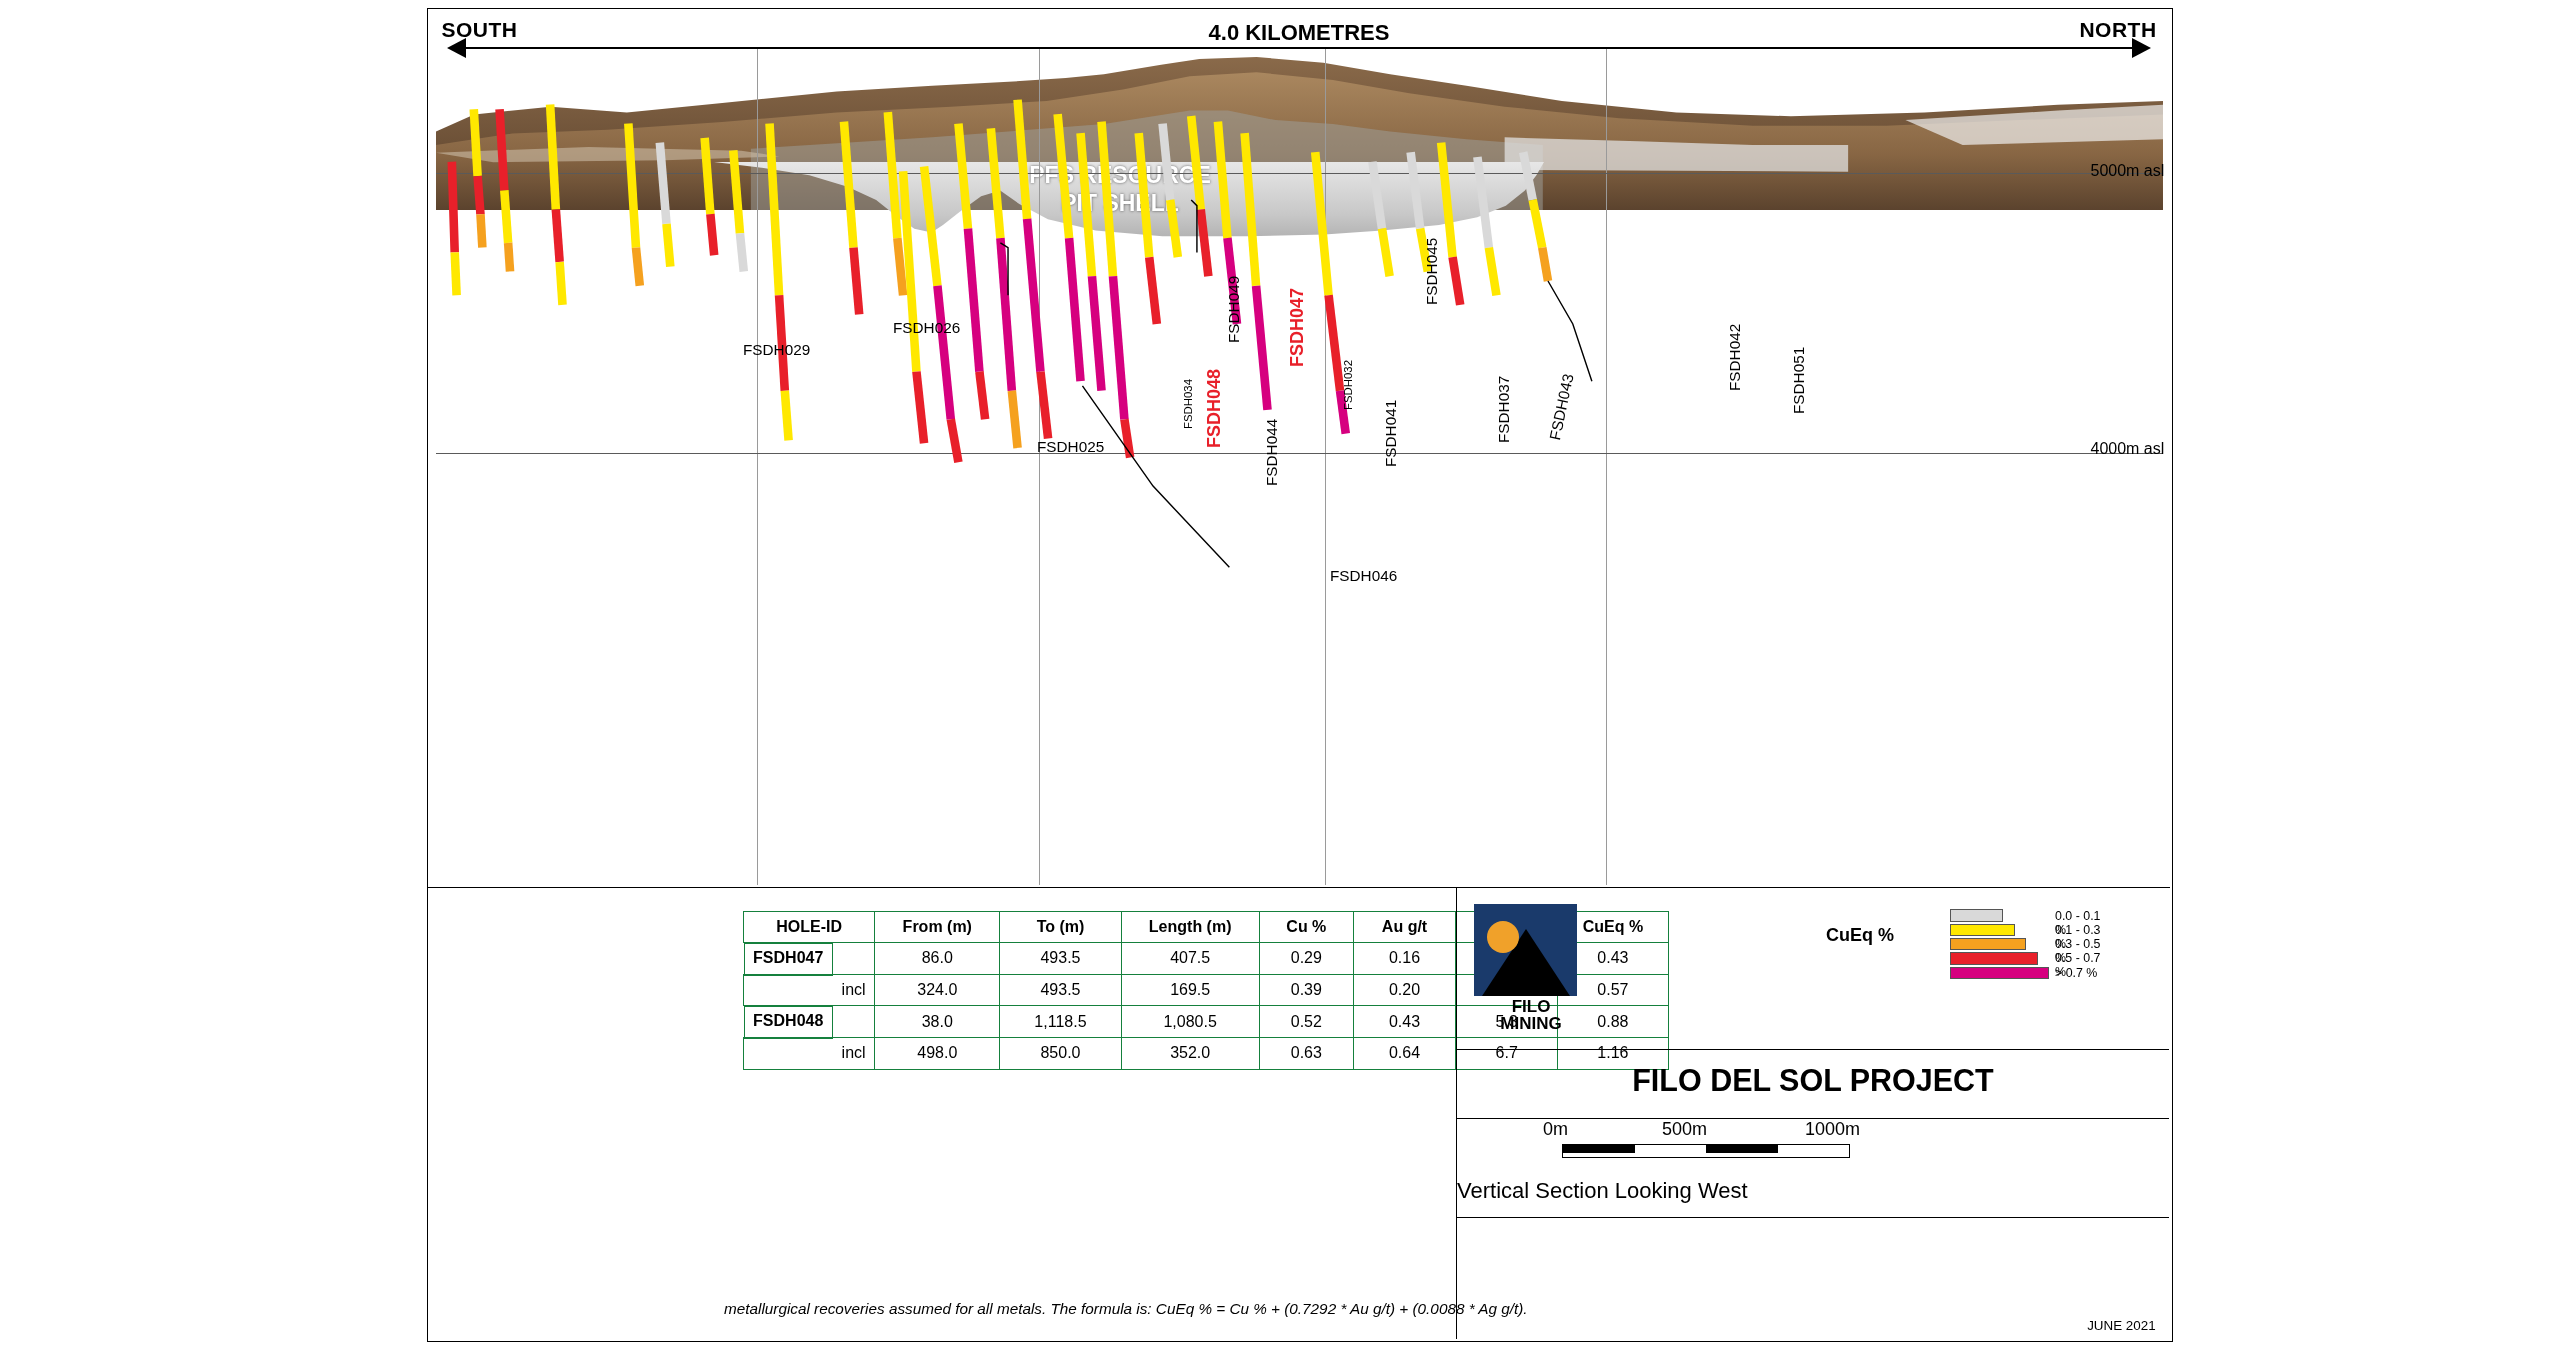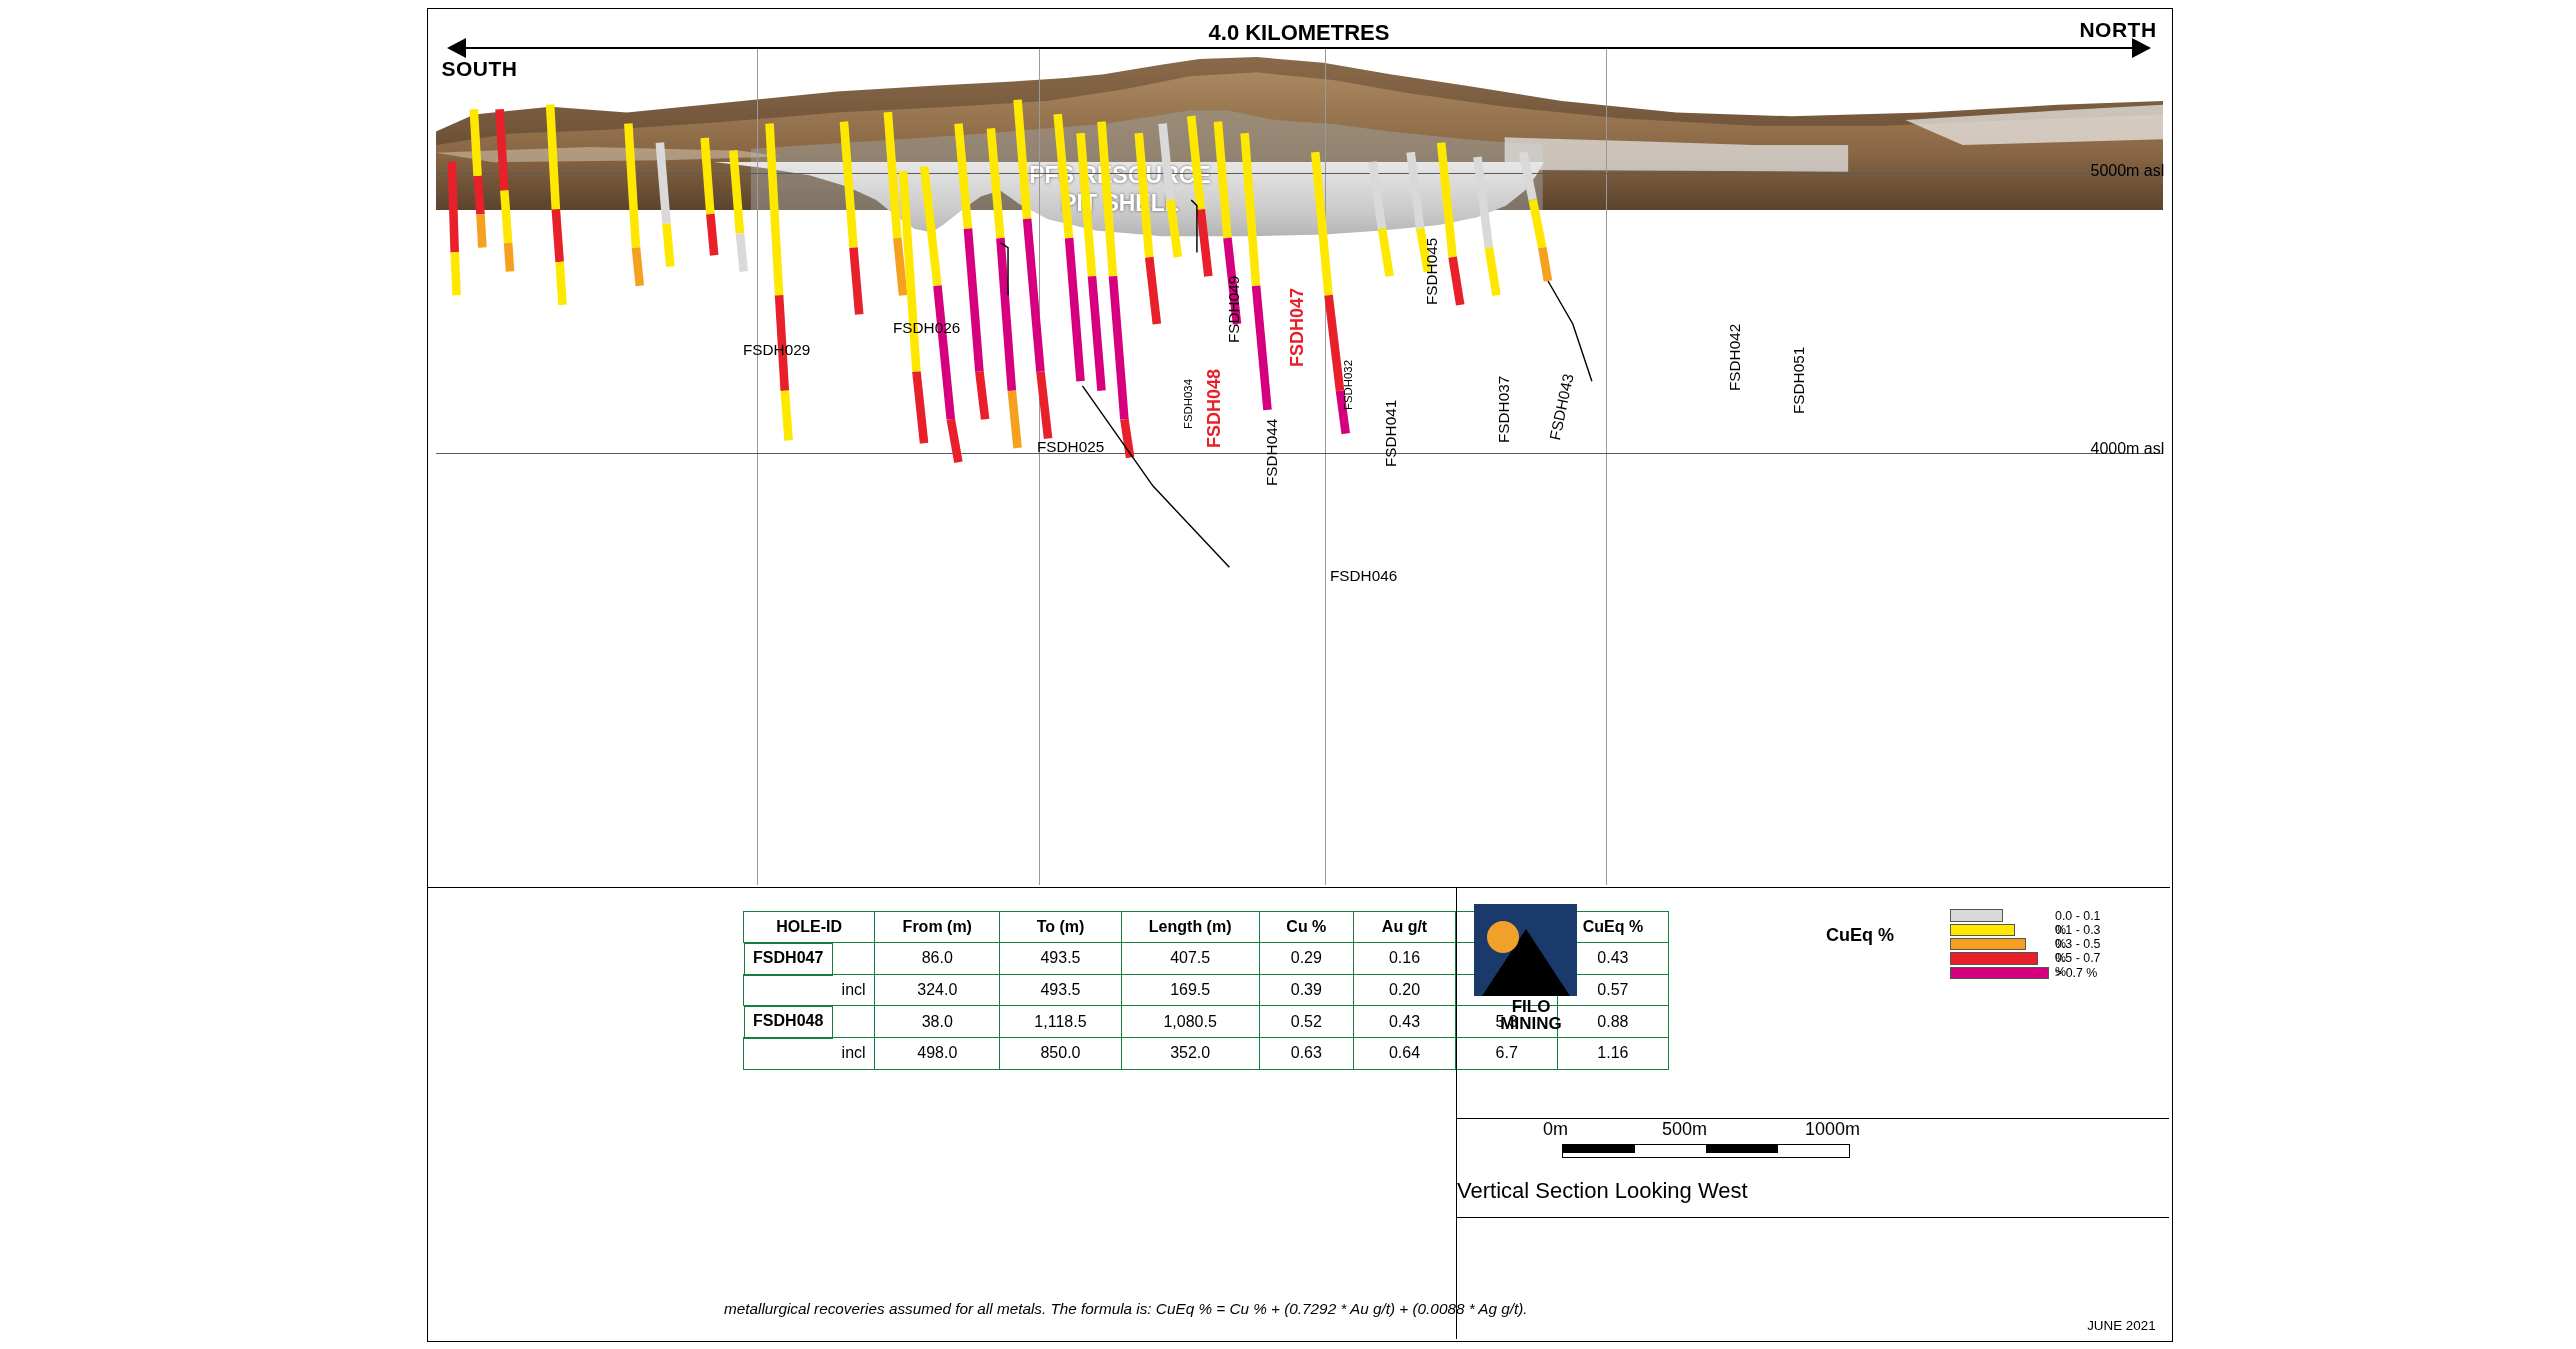--- a/index.html
+++ b/index.html
@@ -115,21 +115,21 @@
       <div class="pit-text" style="left:568px;top:153px;">PFS RESOURCE</div>
       <div class="pit-text" style="left:568px;top:181px;">PIT SHELL</div>
 
       <div class="vgrid" style="left:329px;"></div>
       <div class="vgrid" style="left:611px;"></div>
       <div class="vgrid" style="left:897px;"></div>
       <div class="vgrid" style="left:1178px;"></div>
       <div class="hgrid" style="top:164px;"></div>
       <div class="hgrid" style="top:444px;"></div>
 
-      <div class="dir-label" style="left:13.4px;top:9.5px;margin-top:39px;">SOUTH</div>
+      <div class="dir-label" style="left:13.4px;top:9.5px;">SOUTH</div>
       <div class="dir-label" style="right:13.4px;top:9.5px;">NORTH</div>
       <div id="km-label">4.0 KILOMETRES</div>
       <div id="arrow-line"></div>
       <div class="arrow-head" id="arrow-left"></div>
       <div class="arrow-head" id="arrow-right"></div>
 
       <div class="asl" style="top:153px;">5000m asl</div>
       <div class="asl" style="top:431px;">4000m asl</div>
 
       <svg style="position:absolute;left:0;top:0;width:1742px;height:876px;" viewBox="0 0 1826 918">
@@ -346,20 +346,23 @@
               <div class="lg-bar" style="top:1.9px;width:88px;background:#e8202a;"></div>
               <div class="lg-txt" style="top:1px;">0.5 - 0.7 %</div>
             </div>
             <div class="lg-row">
               <div class="lg-bar" style="top:1.9px;width:99px;background:#d6007f;"></div>
               <div class="lg-txt" style="top:1px;">&gt; 0.7 %</div>
             </div>
           </div>
         </div>
 
+        <div class="ibrow" style="top:162px;height:69px;">
+          <div id="project-title">FILO DEL SOL PROJECT</div>
+        </div>
 
         <div class="ibrow" style="top:231px;height:99px;">
           <div id="scalebar-wrap">
             <div class="sb-label" style="left:86px;">0m</div>
             <div class="sb-label" style="left:205px;">500m</div>
             <div class="sb-label" style="left:348px;">1000m</div>
             <div id="sb-bar">
               <div id="sb-fill1"></div>
               <div id="sb-fill2"></div>
             </div>

